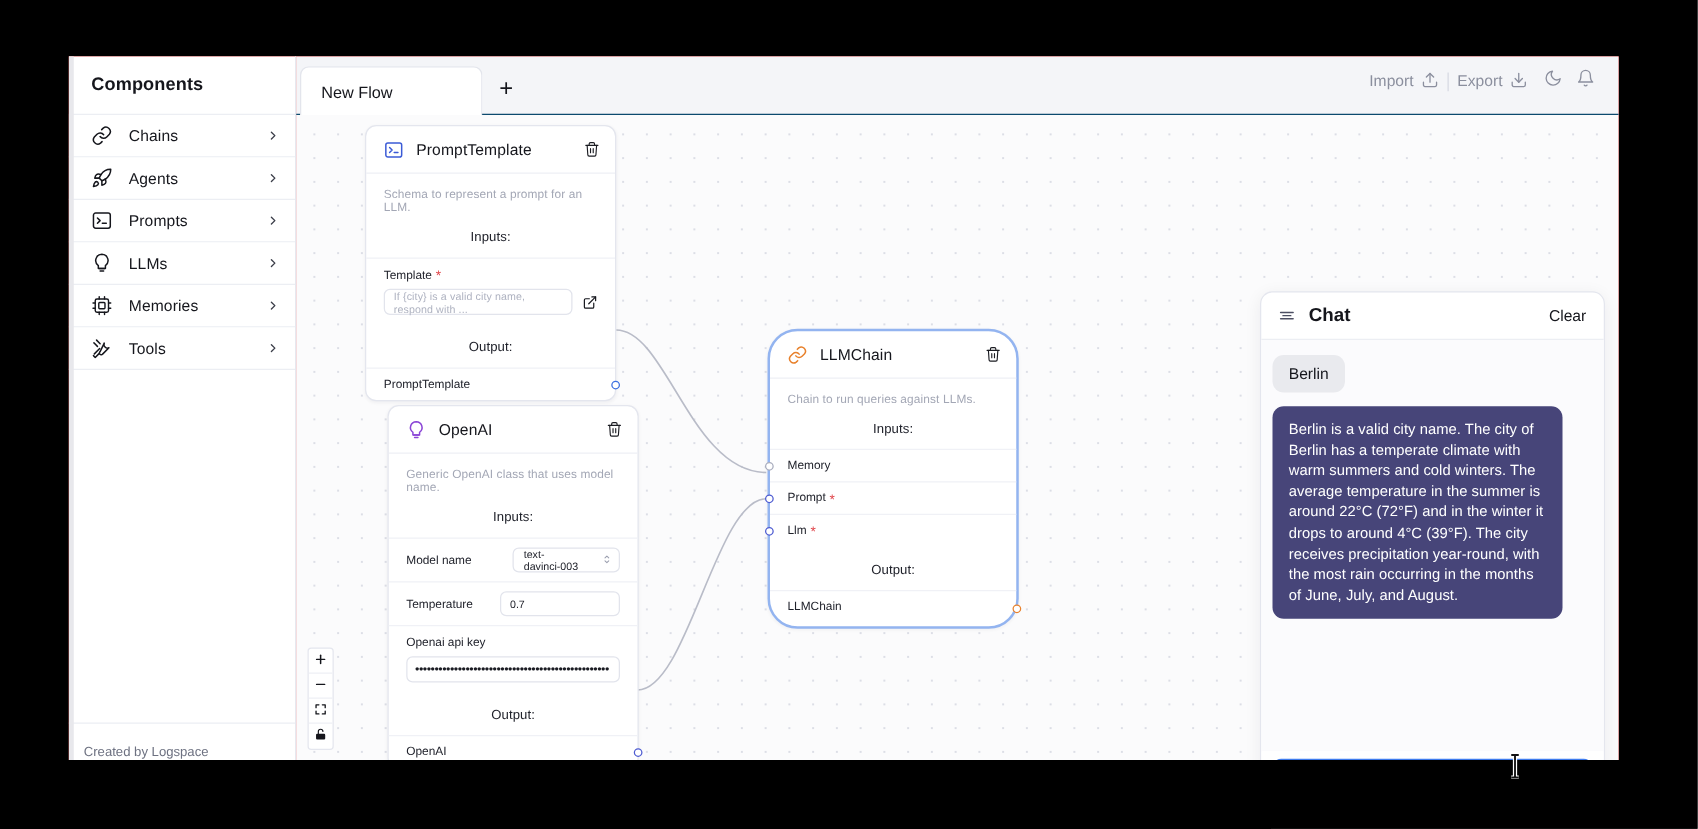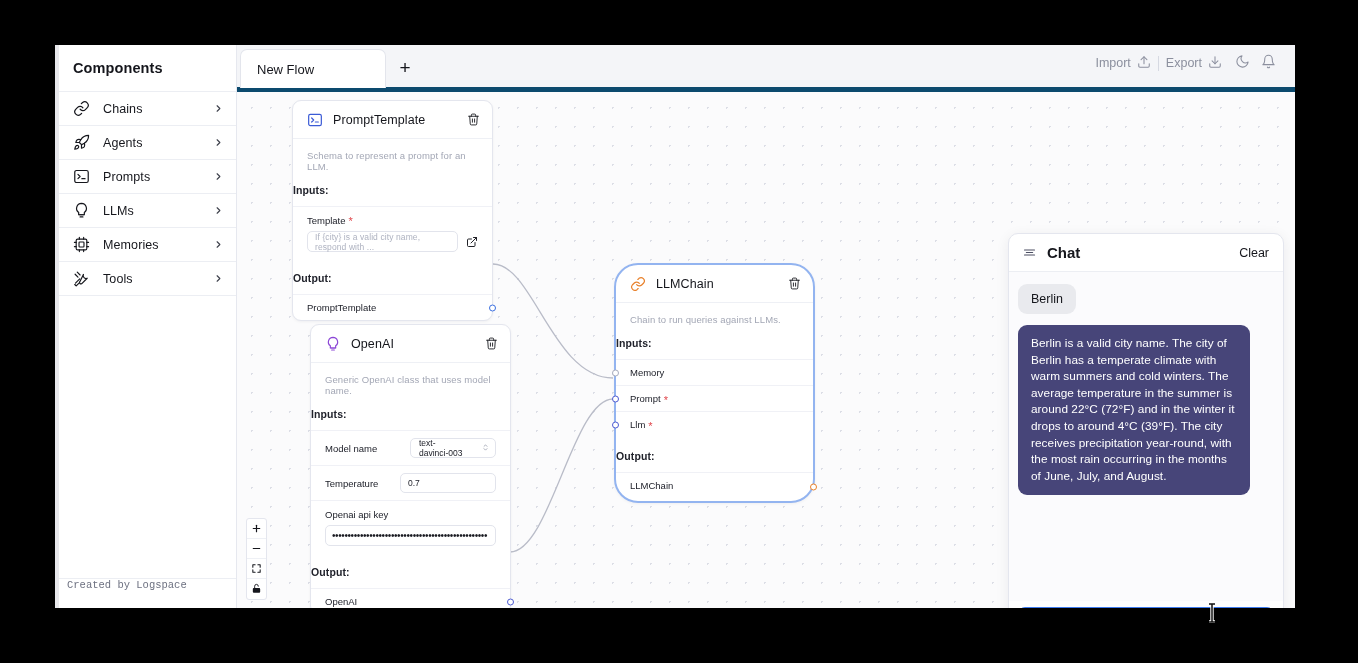--- a/index.html
+++ b/index.html
@@ -43,31 +43,31 @@
     padding: 0 12px 0 18px; gap: 13px;
     border-bottom: 1px solid #eceef3;
     cursor: pointer; background: #fff;
   }
   .side-item .ic { width: 17px; height: 17px; flex: 0 0 17px; color: #15161c; display:flex; align-items:center; justify-content:center;}
   .side-item .lbl { flex: 1; font-size: 12.5px; color: #15161c; letter-spacing: .1px; }
   .side-item .chev { color: #3c3f4a; display:flex; }
   #sidebar-spacer { flex: 1; }
   #sidebar-footer {
     height: 30px; border-top: 1px solid #eceef3;
-    display: flex; align-items: flex-start; padding-left: 12px; font-family: Liberation Mono, monospace;
+    display: flex; align-items: flex-end; padding-left: 12px;
   }
   #sidebar-footer span { font-size: 10.5px; color: #6d7181; }
 
   
   #main { flex: 1; position: relative; display: flex; flex-direction: column; min-width: 0; }
 
   #topbar {
     height: 47px; flex: 0 0 47px;
     background: #f4f5f8;
-    border-bottom: 5px solid #0c4a6e;
+    border-bottom: 1px solid #0c4a6e;
     display: flex; align-items: flex-end;
     position: relative; z-index: 6;
   }
   #tab-strip { display: flex; align-items: flex-end; height: 100%; padding-left: 3px; }
   .tab {
     height: 39px; min-width: 146px;
     background: #ffffff;
     border: 1px solid #e3e5ec; border-bottom: none;
     border-radius: 7px 7px 0 0;
     display: flex; align-items: center; padding: 0 16px;
@@ -109,21 +109,21 @@
   }
   .node.selected { border: 2px solid #93b4f0; }
   .node-head {
     height: 38px; display: flex; align-items: center; gap: 10px;
     padding: 0 12px 0 14px; border-bottom: 1px solid #eef0f5;
   }
   .node-head .nh-icon { width: 16px; height: 16px; display:flex; align-items:center; justify-content:center; }
   .node-head .nh-title { flex:1; font-size: 12.5px; color: #15161c; font-weight: 400; letter-spacing:.1px;}
   .node-head .nh-trash { color: #1b1c22; cursor: pointer; display:flex; }
   .node-desc { padding: 11px 14px 9px; font-size: 9.5px; color: #a3a7b5; letter-spacing:.1px;}
-  .sec-label { text-align: left; font-size: 10.5px; color: #20222b; font-weight: 700; padding: 3px 0 10px; letter-spacing:.1px;}
+  .sec-label { text-align: center; font-size: 10.5px; color: #20222b; font-weight: 400; padding: 3px 0 10px; letter-spacing:.1px;}
   .io-row {
     position: relative; border-top: 1px solid #f0f1f6;
     padding: 7px 14px; font-size: 9.5px; color: #20222b; min-height: 21px;
     display: flex; align-items: center;
   }
   .io-row.tall { padding: 8px 14px 9px; display: block; }
   .req { color: #e0464b; margin-left: 3px; font-size: 11px; line-height: 0; position:relative; top:1px;}
   .field-label { font-size: 9.5px; color: #20222b; display: block; margin-bottom: 5px; }
   .field-input {
     width: 100%; height: 21px; border: 1px solid #e2e4ec; border-radius: 5px;

